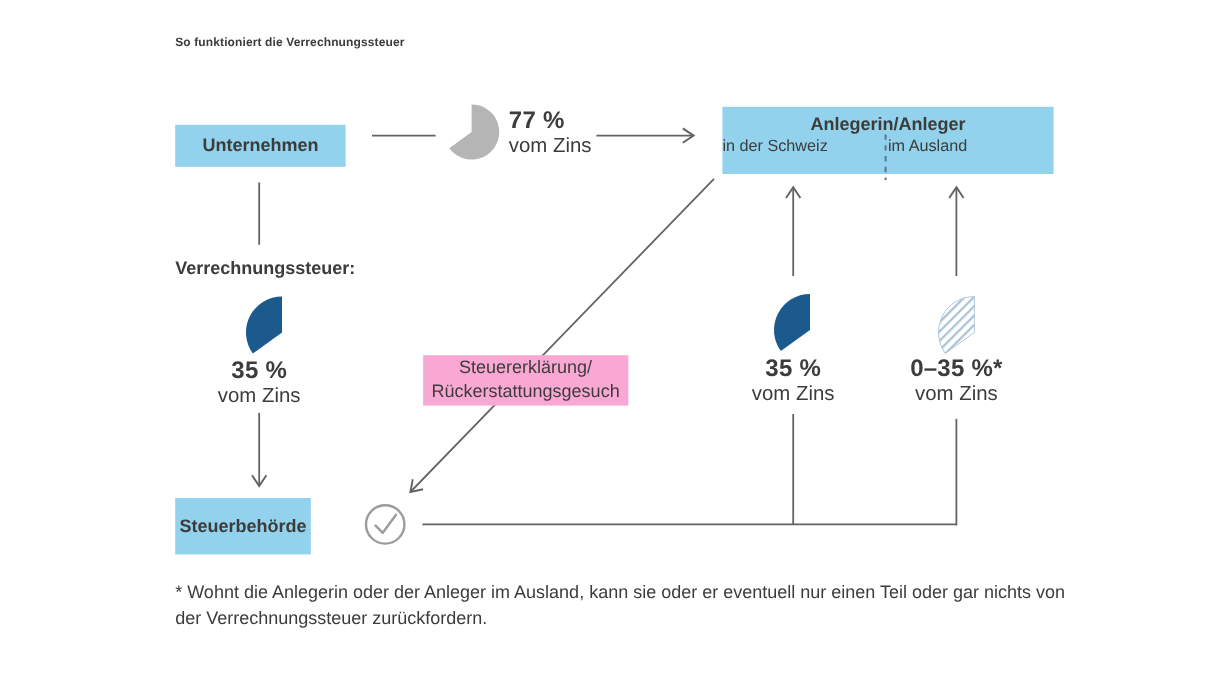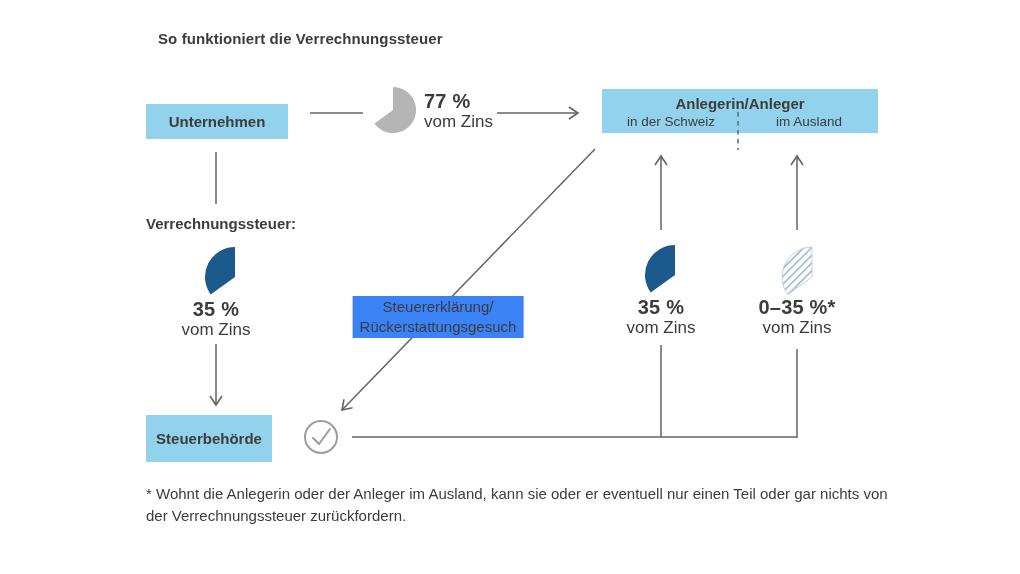--- a/index.html
+++ b/index.html
@@ -1,42 +1,42 @@
 <!DOCTYPE html>
 <html><head>
 <meta charset="utf-8">
 <style>
   html,body{margin:0;padding:0;background:#ffffff;}
   #canvas{
     position:relative;width:1020px;height:574px;background:#ffffff;overflow:hidden;
     font-family:"Liberation Sans",sans-serif;color:#3c3c3b;
   }
   .abs{position:absolute;}
-  .title{left:158px;top:30px;font-size:15px;font-weight:bold;letter-spacing:.1px;}
+  .title{left:146px;top:30px;font-size:10px;font-weight:bold;letter-spacing:.1px;}
   .box{
     position:absolute;background:#92d2ec;display:flex;align-items:center;justify-content:center;
     font-size:15px;font-weight:bold;
   }
   #box-unternehmen{left:146px;top:104px;width:142px;height:35px;}
-  #box-steuerbehoerde{left:146px;top:415px;width:126px;height:47px;}
-  #box-anleger{left:602px;top:89px;width:276px;height:44px;flex-direction:column;justify-content:flex-start;padding-top:6px;box-sizing:border-box;}
+  #box-steuerbehoerde{left:146px;top:415px;width:113px;height:47px;}
+  #box-anleger{left:602px;top:89px;width:276px;height:56px;flex-direction:column;justify-content:flex-start;padding-top:6px;box-sizing:border-box;}
   #box-anleger .anleger-title{font-size:15px;font-weight:bold;line-height:17px;}
   .anleger-row{display:flex;width:100%;margin-top:2px;}
-  .anleger-row span{flex:1;text-align:center;font-weight:normal;font-size:13.5px;}
+  .anleger-row span{flex:1;text-align:left;font-weight:normal;font-size:13.5px;}
   .pct-block{position:absolute;width:130px;text-align:center;}
   .pct{font-size:20px;font-weight:bold;line-height:22px;letter-spacing:.2px;}
   .unit{font-size:17px;line-height:20px;}
   #lbl-65{left:424px;top:90px;width:110px;text-align:left;}
   #lbl-vst{left:146px;top:215px;font-size:15px;font-weight:bold;}
   #blk-35-left{left:151px;top:298px;}
   #blk-35-ch{left:596px;top:296px;}
   #blk-035-abroad{left:732px;top:296px;}
   #decl{
     left:438px;top:296px;transform:translateX(-50%);text-align:center;
-    background:#3b82f6;padding:1px 7px;font-size:15px;line-height:20px;white-space:nowrap;
+    background:#f9a8d4;padding:1px 7px;font-size:15px;line-height:20px;white-space:nowrap;
   }
   #footnote{left:146px;top:483px;width:758px;font-size:15px;line-height:22px;}
   svg.overlay{position:absolute;left:0;top:0;z-index:5;pointer-events:none;}
   .label-layer{position:absolute;left:0;top:0;width:100%;height:100%;z-index:6;}
   .box-layer{position:absolute;left:0;top:0;width:100%;height:100%;z-index:1;}
 </style>
 </head>
 <body>
 
 <div id="canvas">

